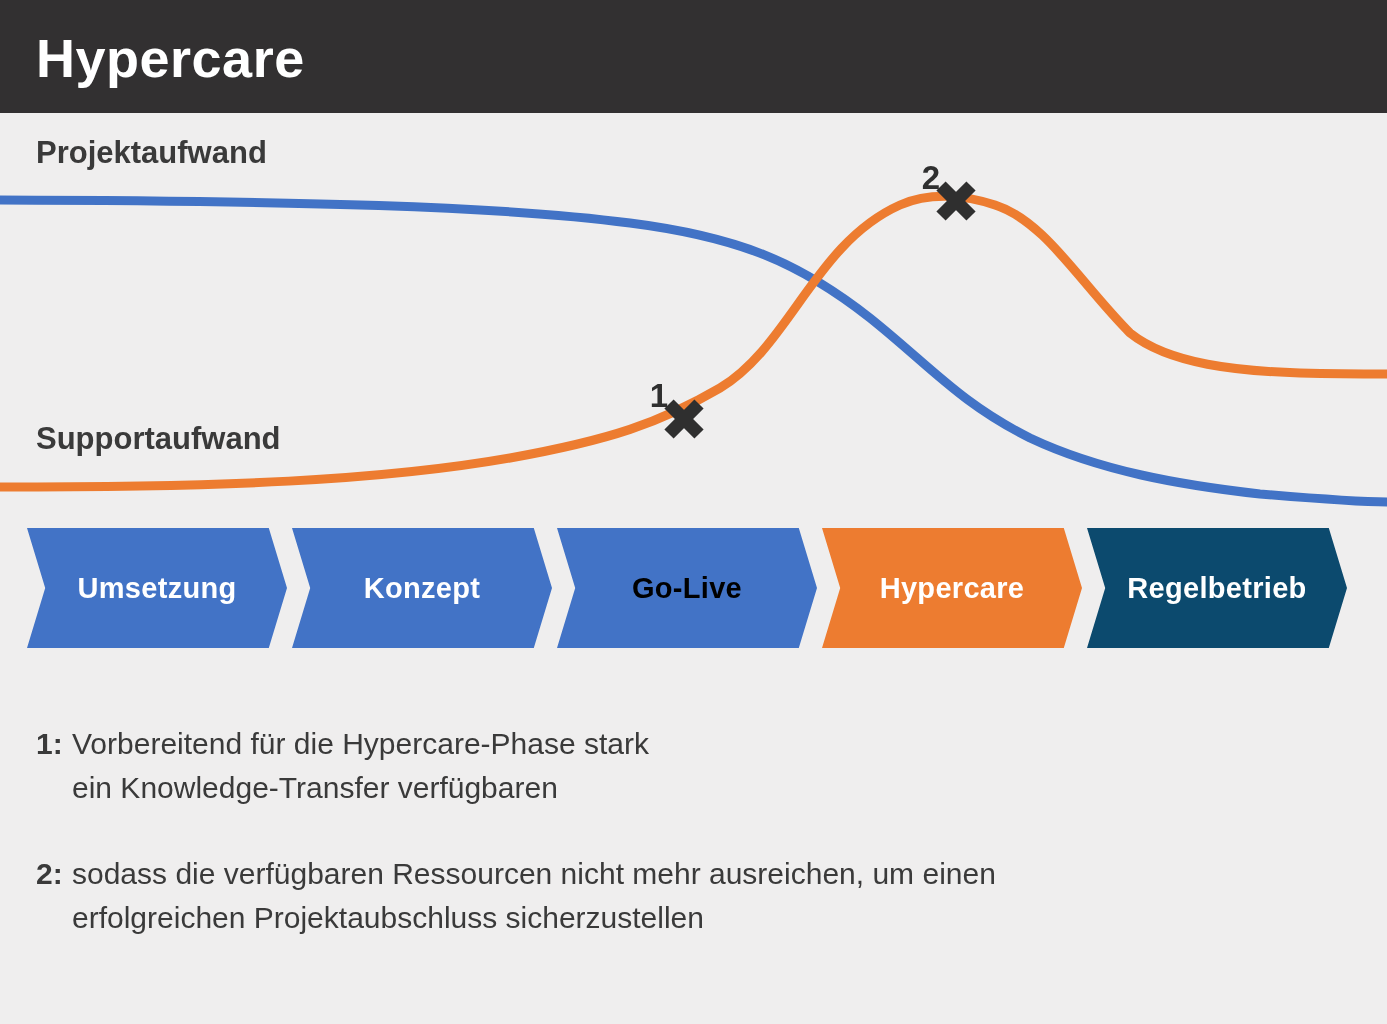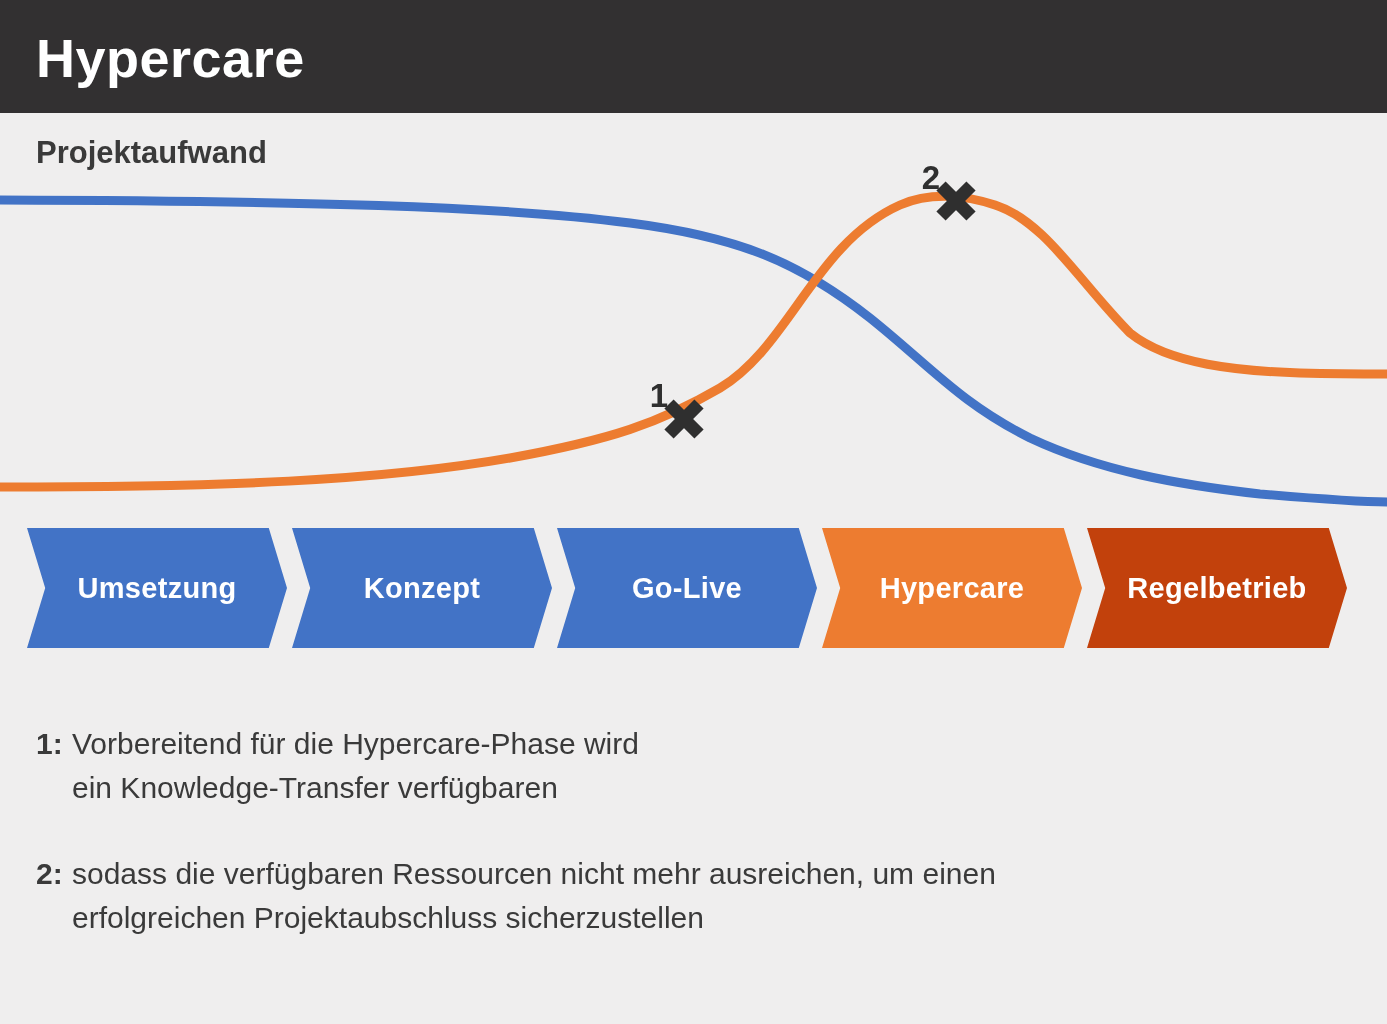--- a/index.html
+++ b/index.html
@@ -62,20 +62,21 @@
 <body>
 
 <div class="frame" style="background: rgb(239, 238, 238); padding-left: 36px;">
 
   <header class="titlebar" style="background: rgb(50, 48, 49);">
     <h1>Hypercare</h1>
   </header>
 
   <div class="chart">
     <div class="curve-label top">Projektaufwand</div>
+    <div class="curve-label bottom">Supportaufwand</div>
 
     <svg width="1387" height="414" viewBox="0 0 1387 414">
 
       <path d="M 0 87
                C 300 88 500 93 630 110
                C 740 124 800 150 870 205
                C 930 253 960 290 1030 325
                C 1100 358 1180 372 1260 381
                C 1330 387 1360 389 1387 389" fill="none" stroke-width="9" stroke-linecap="round" stroke="#4273C6"></path>
 
@@ -103,35 +104,35 @@
   </div>
 
   <div class="phases">
     <div class="chevron" style="background: rgb(66, 115, 198);">
       <span style="color: rgb(255, 255, 255);">Umsetzung</span>
     </div>
     <div class="chevron" style="background: rgb(66, 115, 198);">
       <span style="color: rgb(255, 255, 255);">Konzept</span>
     </div>
     <div class="chevron" style="background: rgb(66, 115, 198);">
-      <span style="color: #ffffff;">Go-Live</span>
+      <span style="color: #000000;">Go-Live</span>
     </div>
     <div class="chevron" style="background: rgb(237, 124, 48);">
       <span style="color: rgb(255, 255, 255);">Hypercare</span>
     </div>
-    <div class="chevron" style="background: #c2410c;">
+    <div class="chevron" style="background: #0c4a6e;">
       <span style="color: rgb(255, 255, 255);">Regelbetrieb</span>
     </div>
   </div>
 
   <div class="annotations">
     <div class="annotation">
       <span class="num">1:</span>
       <div class="ann-lines">
-        <div>Vorbereitend für die Hypercare-Phase wird</div>
+        <div>Vorbereitend für die Hypercare-Phase stark</div>
         <div>ein Knowledge-Transfer verfügbaren</div>
       </div>
     </div>
     <div class="annotation">
       <span class="num">2:</span>
       <div class="ann-lines">
         <div>sodass die verfügbaren Ressourcen nicht mehr ausreichen, um einen</div>
         <div>erfolgreichen Projektaubschluss sicherzustellen</div>
       </div>
     </div>

